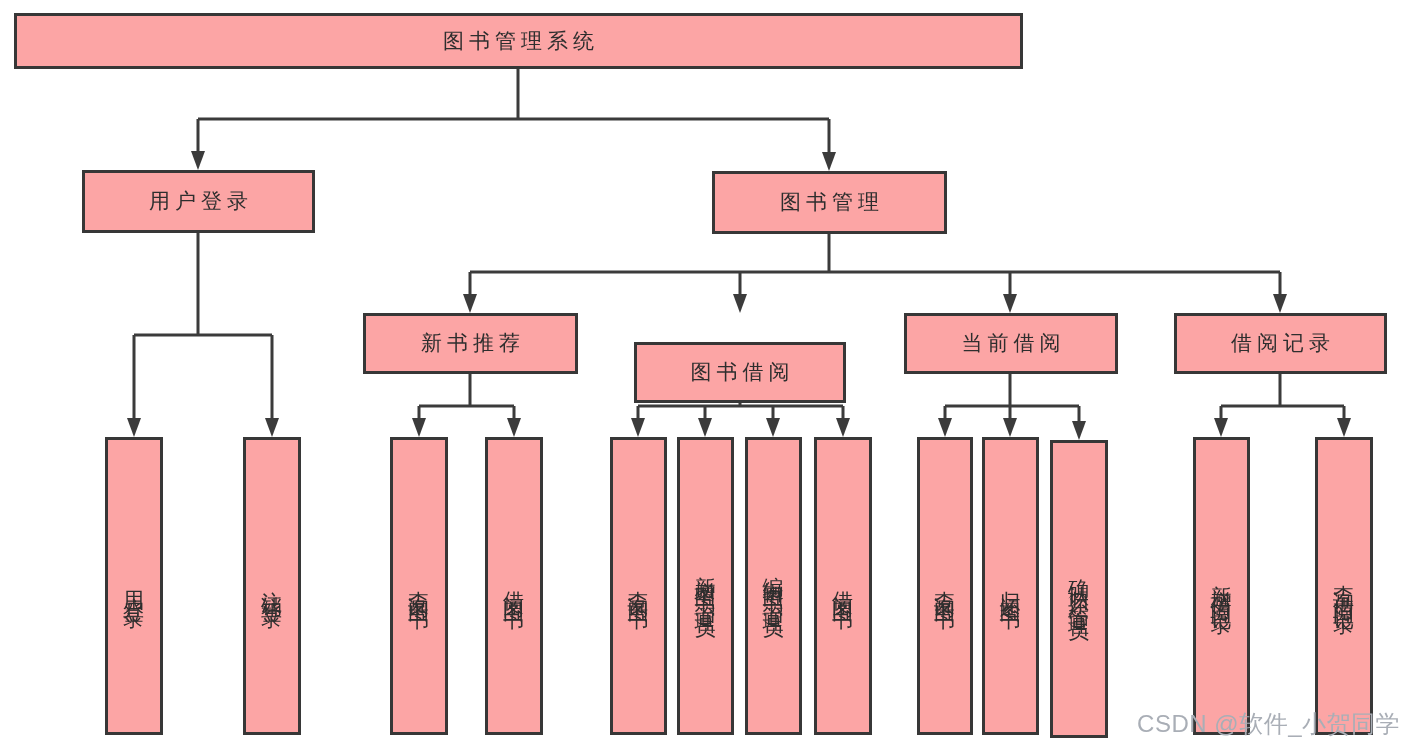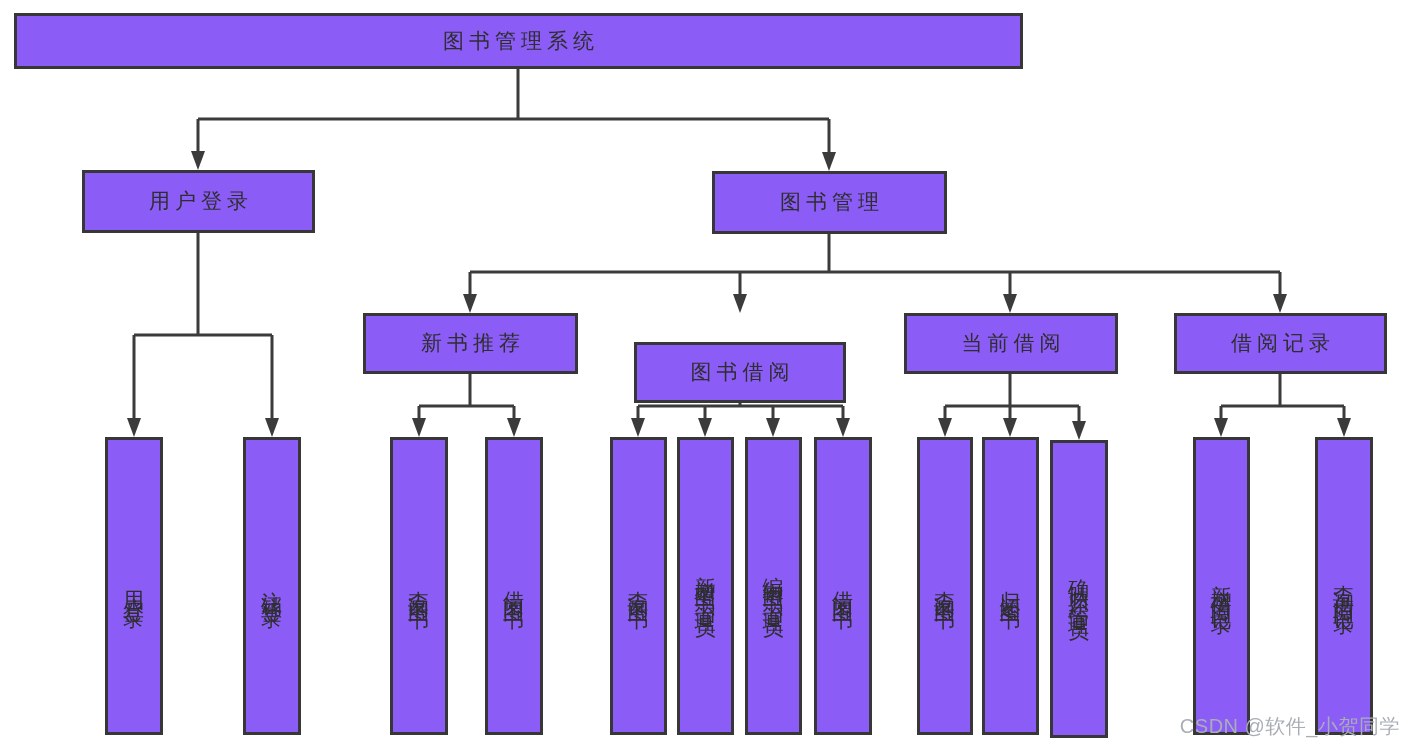--- a/index.html
+++ b/index.html
@@ -17,21 +17,21 @@
     background: var(--background);
     font-family: "Liberation Sans", "DejaVu Sans", sans-serif;
     overflow: hidden;
   }
   svg.connectors { position: absolute; left: 0; top: 0; display: block; }
   svg.connectors path { stroke: var(--line); stroke-width: 3; fill: none; }
   svg.connectors polygon { fill: var(--line); stroke: none; }
   .box {
     position: absolute;
     box-sizing: border-box;
-    background: #8b5cf6;
+    background: #fca5a5;
     border: 3px solid var(--box-border);
     display: flex;
     align-items: center;
     justify-content: center;
   }
   .box span {
     color: var(--text);
     font-size: 21px;
     letter-spacing: 5px;
     text-indent: 5px;
@@ -41,21 +41,21 @@
   .box.v span {
     writing-mode: vertical-rl;
     letter-spacing: 6px;
     text-indent: 0;
     line-height: 1;
   }
   .watermark {
     position: absolute;
     right: 5px;
     bottom: 7px;
-    font-size: 20px;
+    font-size: 24px;
     letter-spacing: 0.5px;
     color: var(--watermark);
     white-space: nowrap;
   }
 </style>
 </head>
 <body>
 
 <div class="stage">
 

